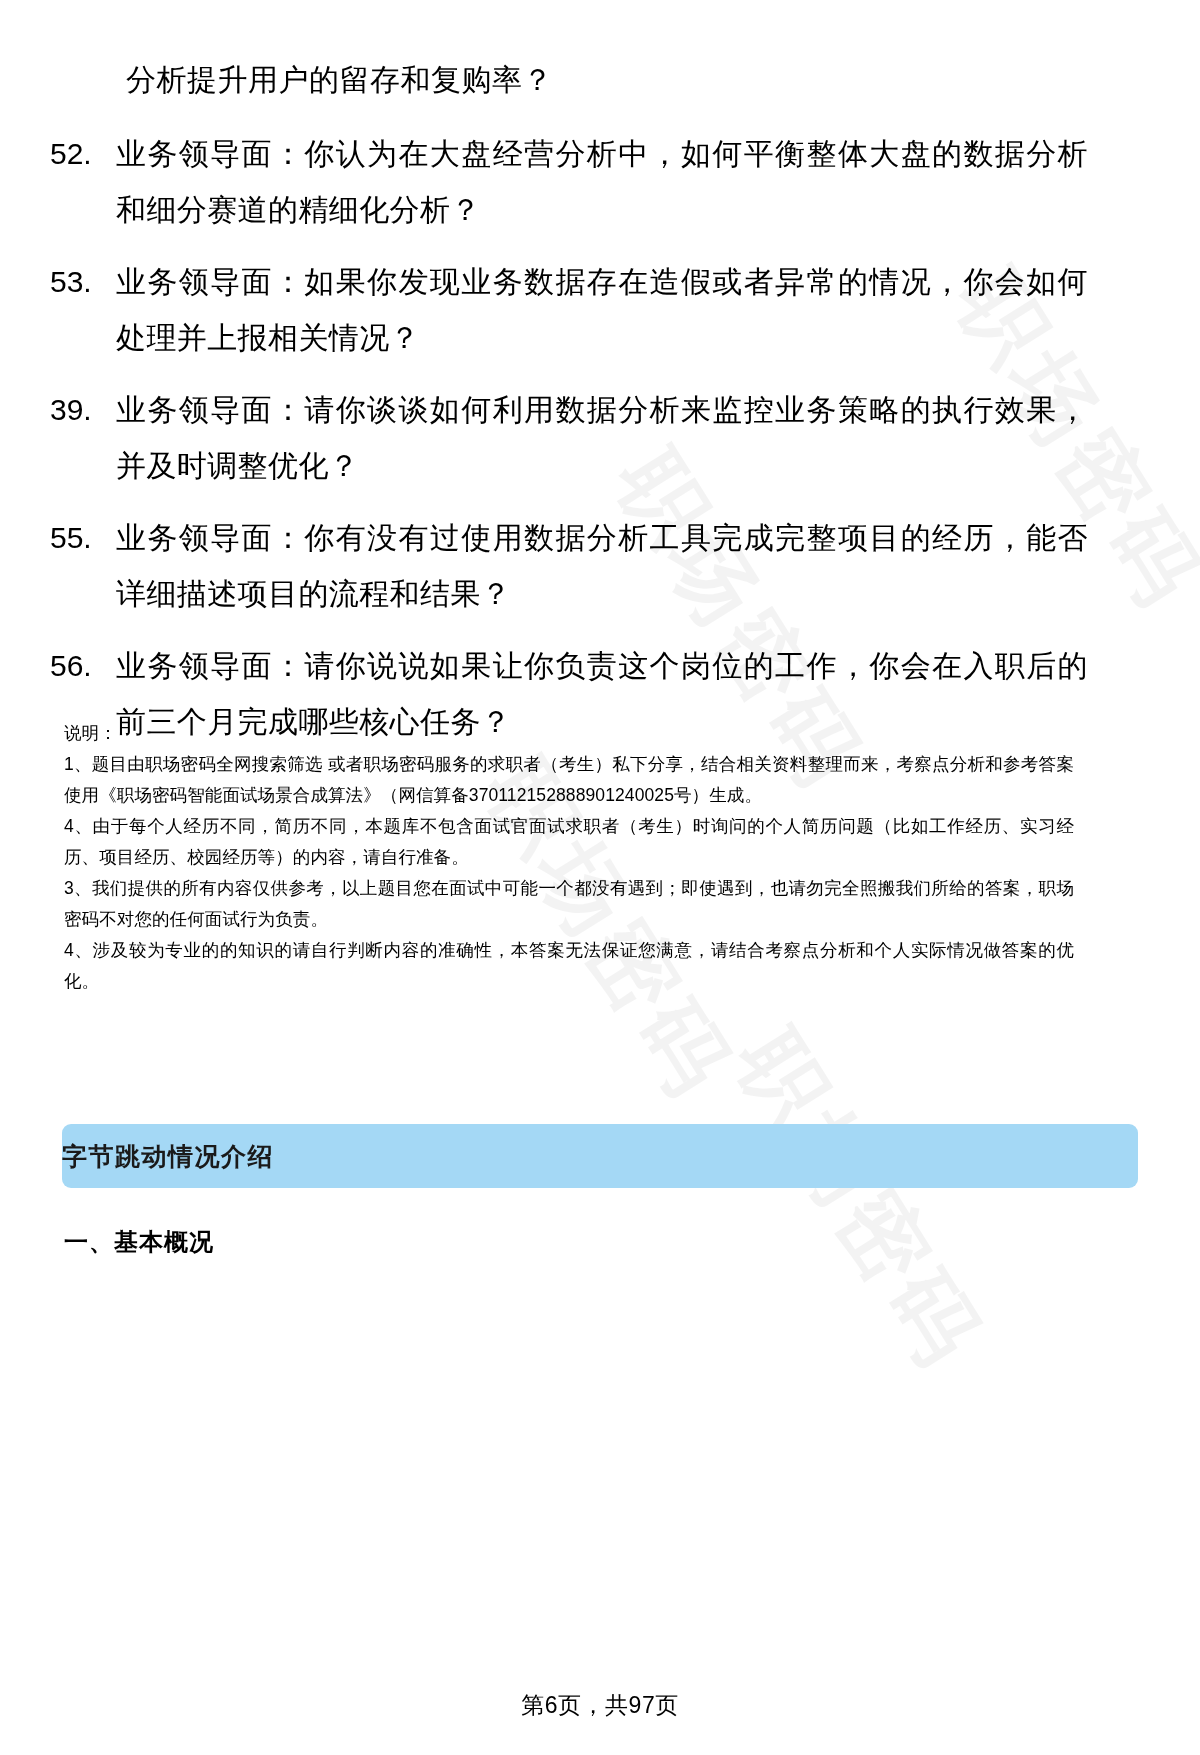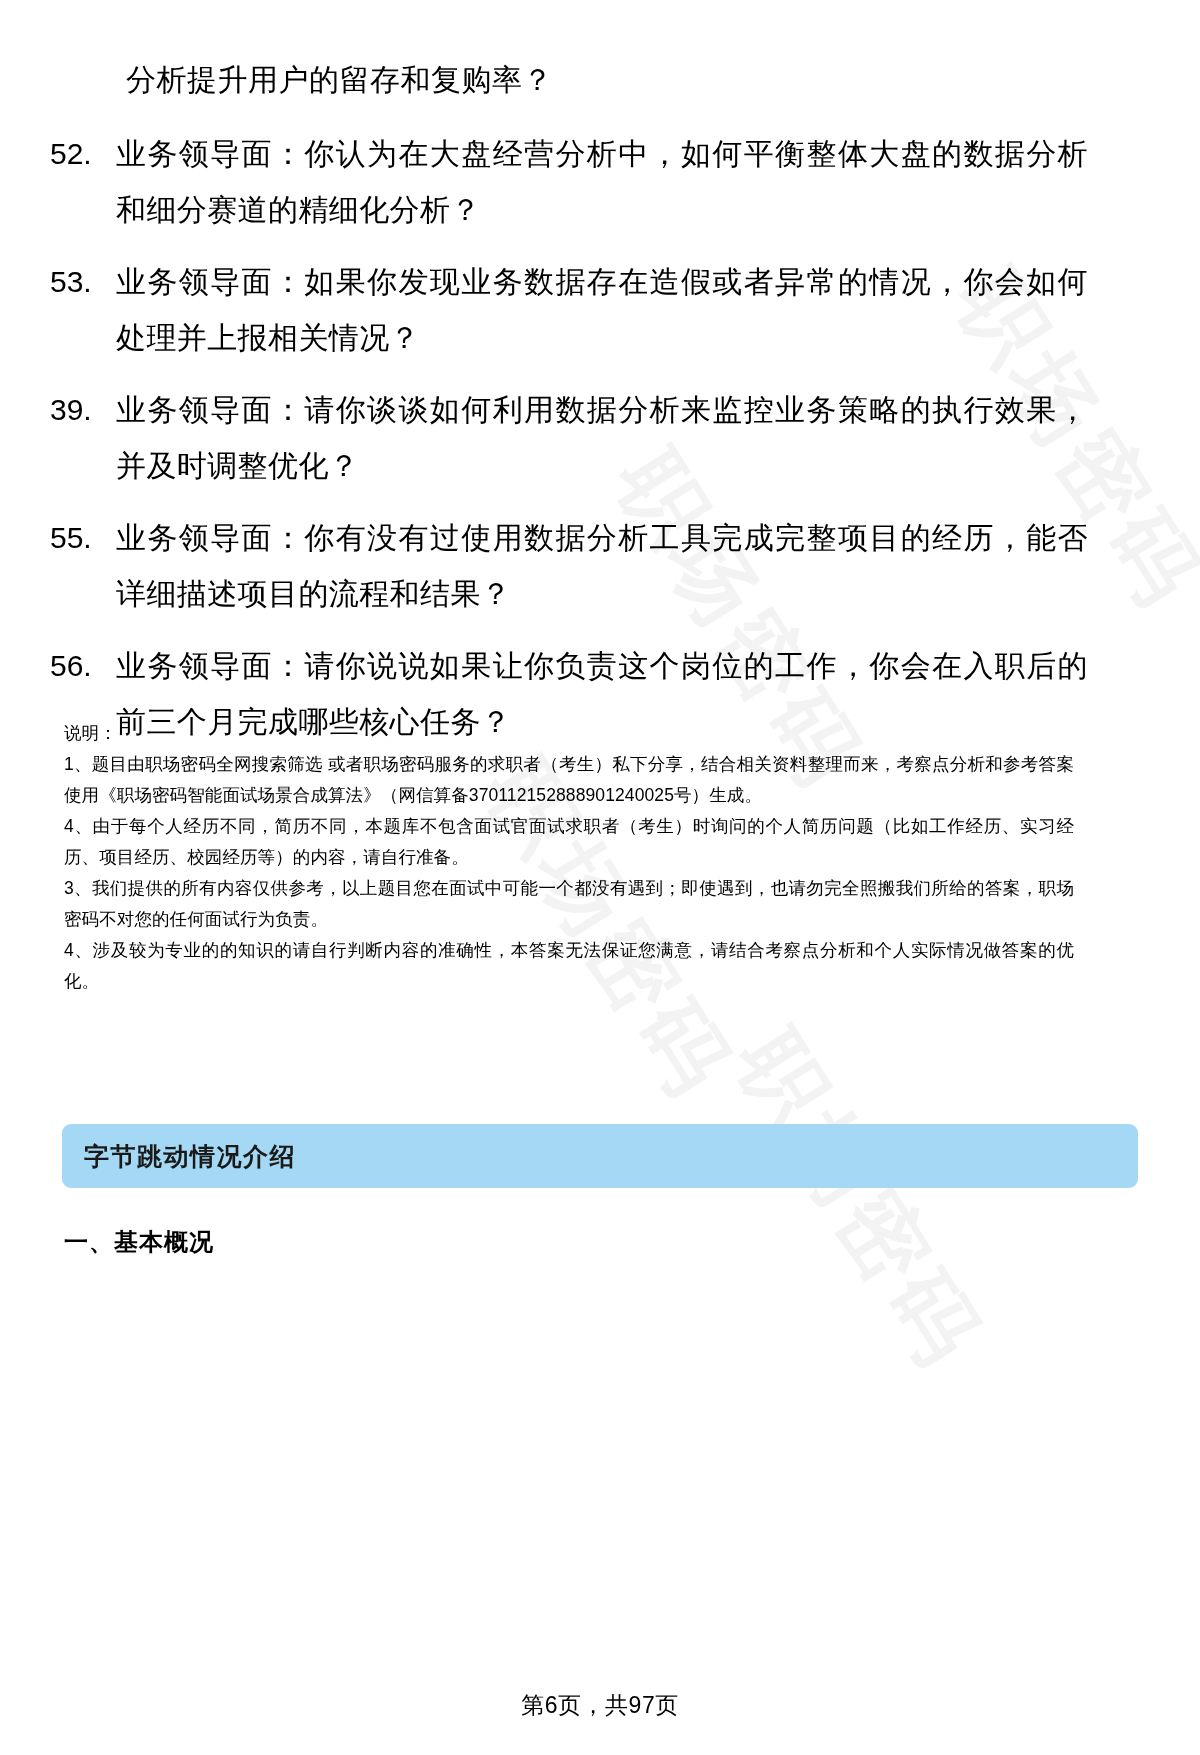--- a/index.html
+++ b/index.html
@@ -118,21 +118,20 @@
     height: 64px;
     background: #a4d8f5;
     border-radius: 9px;
     display: flex;
     align-items: center;
   }
   #section-banner .banner-title {
     font-size: 25px;
     font-weight: 700;
     color: #1a1a1a;
-    padding-left: 22px;
     letter-spacing: 1.5px;
   }
 
   
   #subsection-heading {
     position: absolute;
     left: 64px;
     top: 1226px;
     font-size: 24px;
     font-weight: 600;

